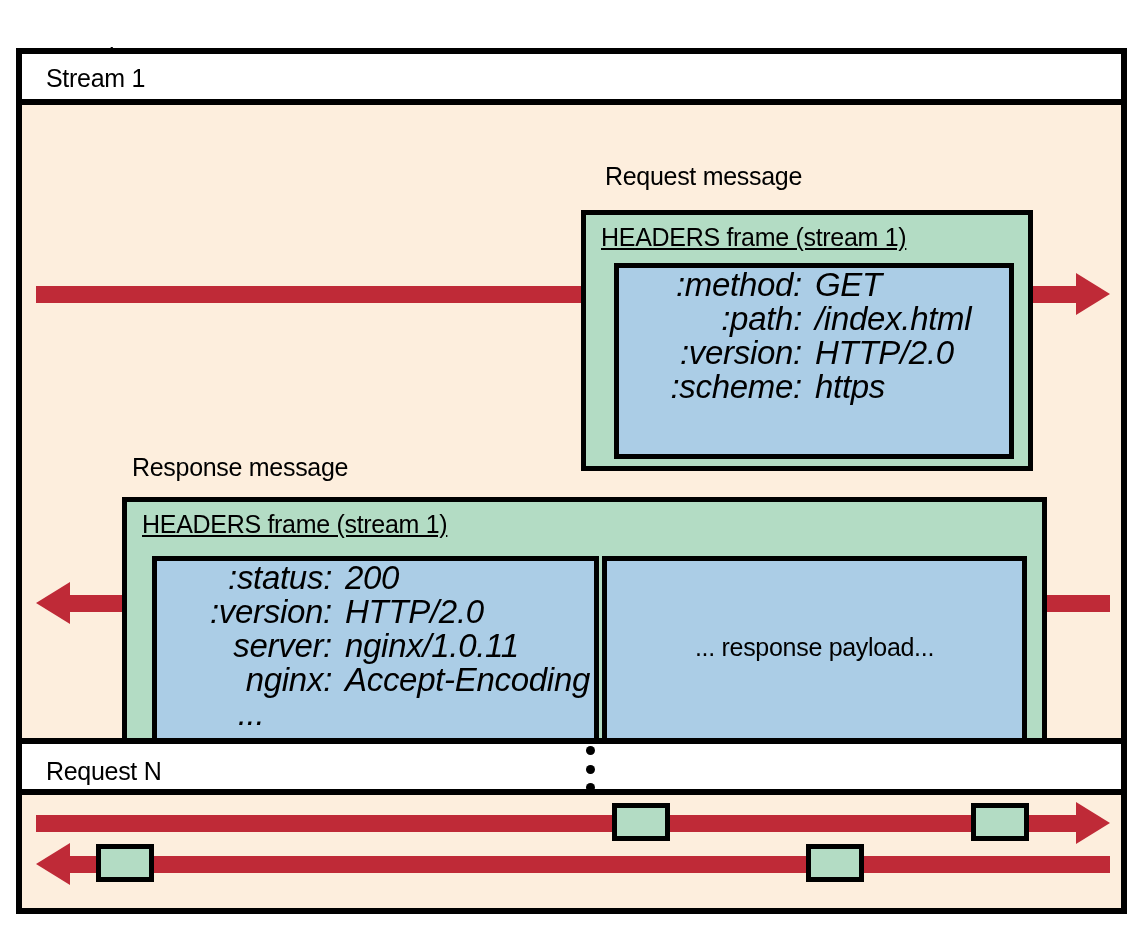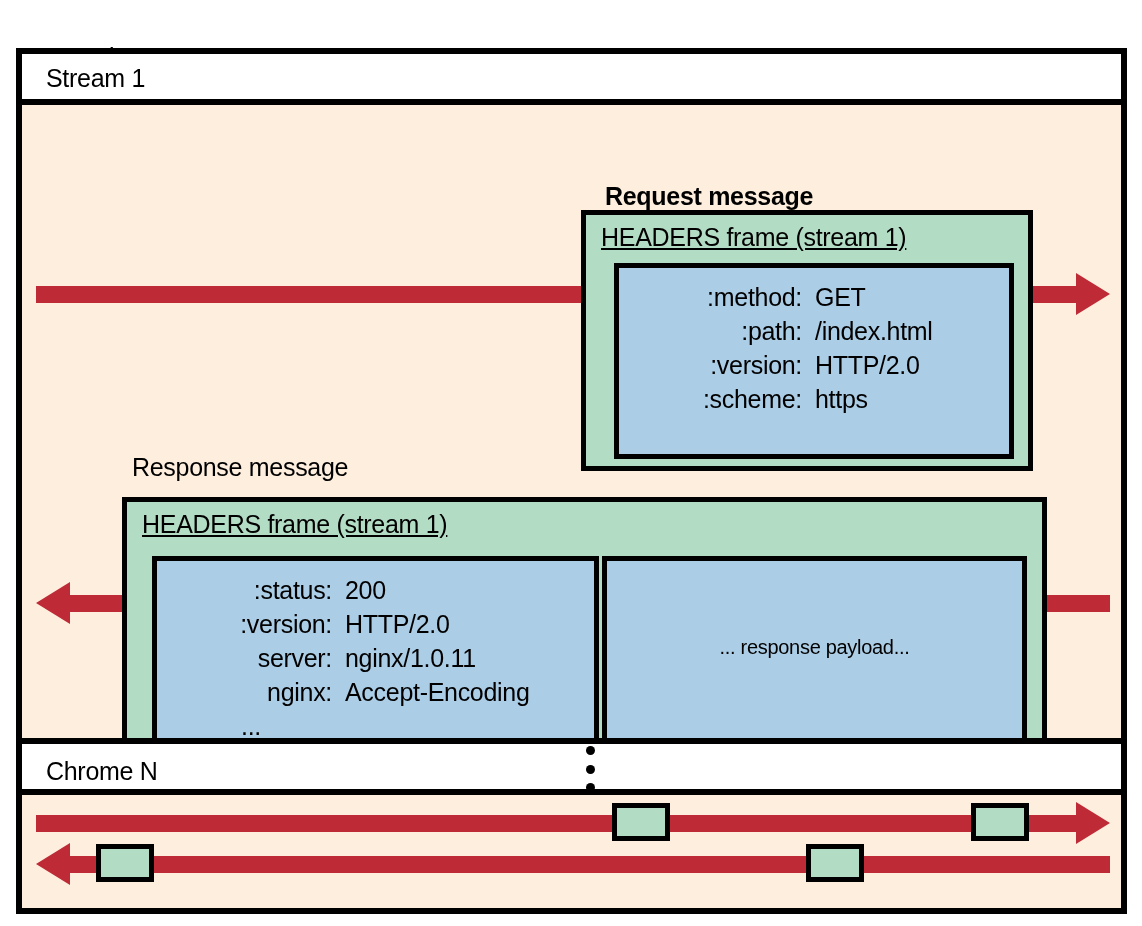--- a/index.html
+++ b/index.html
@@ -176,44 +176,45 @@
     position: absolute;
     background: #abcde6;
     border: 5px solid #000000;
     box-sizing: border-box;
   }
 
   
   .kv {
     position: absolute;
     left: 0;
-    top: 12px;
+    top: 0;
     width: 100%;
     border-collapse: collapse;
-    font-size: 25px;
+    font-size: 33px;
     line-height: 34px;
     letter-spacing: -0.3px;
+    font-style: italic;
   }
   .kv td { padding: 0; white-space: nowrap; }
   .kv td.k { text-align: right; padding-right: 13px; }
   .kv td.v { text-align: left; }
   .kv tr.dots td.k { text-align: center; padding-right: 0; }
 
   .payload-text {
     position: absolute;
     left: 0;
     width: 100%;
     text-align: center;
-    font-size: 20px;
+    font-size: 25px;
     line-height: 28px;
     letter-spacing: -0.3px;
   }
 
   
-  #request-label     { left: 583px; top: 128px; font-weight: bold; }
+  #request-label     { left: 583px; top: 108px; }
   #request-frame     { left: 559px; top: 156px; width: 452px; height: 261px; }
   #request-payload   { left: 28px;  top: 48px;  width: 400px; height: 196px; }
   #request-payload .kv { padding-left: 14px; box-sizing: border-box; }
   #request-payload .kv td.k { width: 183px; }
 
   
   #response-label    { left: 110px; top: 399px; }
   #response-frame    { left: 100px; top: 443px; width: 925px; height: 275px; }
   #response-headers-payload { left: 25px;  top: 54px; width: 447px; height: 190px; }
   #response-headers-payload .kv td.k { width: 175px; }
@@ -304,21 +305,21 @@
         </tbody>
           </table>
       </div>
 
       <div class="payload-box" id="response-data-payload">
         <div class="payload-text">... response payload...</div>
       </div>
     </div>
 
     <div class="stream-band" id="streamN-band">
-      <div class="stream-title">Chrome N</div>
+      <div class="stream-title">Request N</div>
     </div>
 
     <div class="v-ellipsis">
       <i></i>
       <i></i>
       <i></i>
     </div>
 
     <div class="arrow right" id="streamN-arrow-up">
       <div class="shaft"></div>

